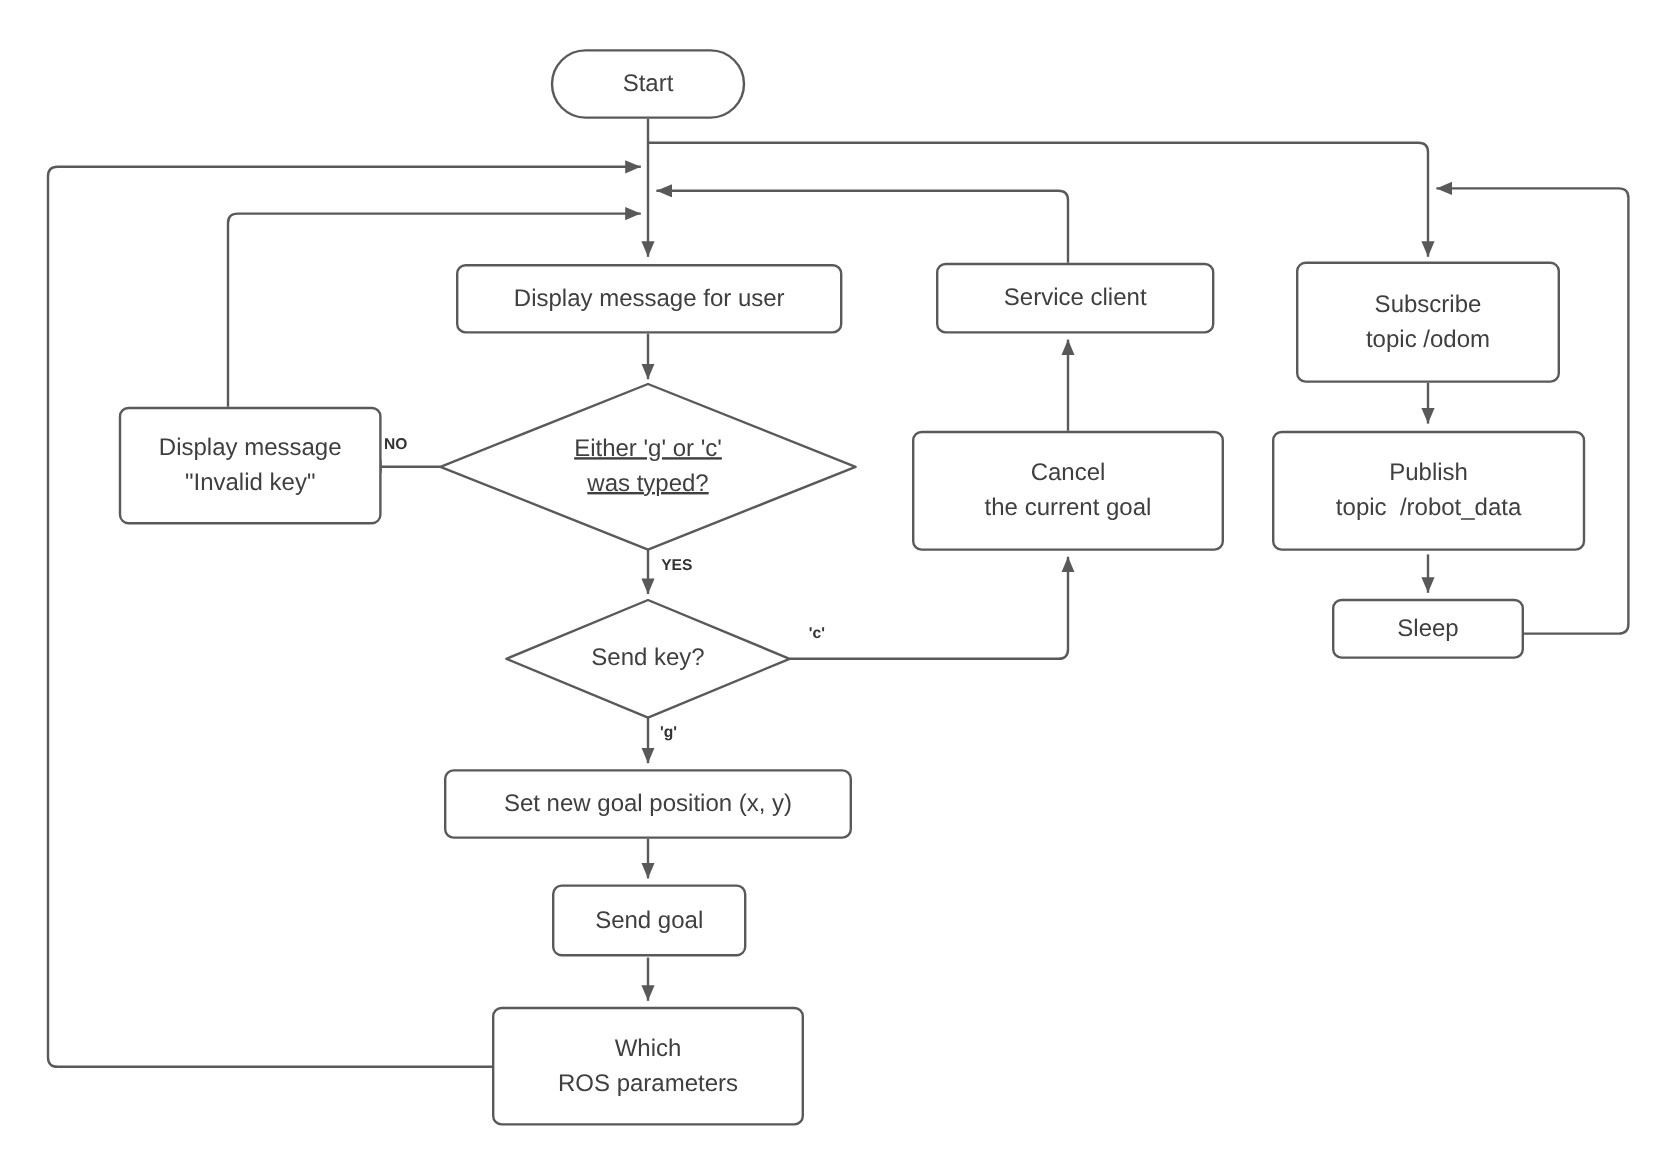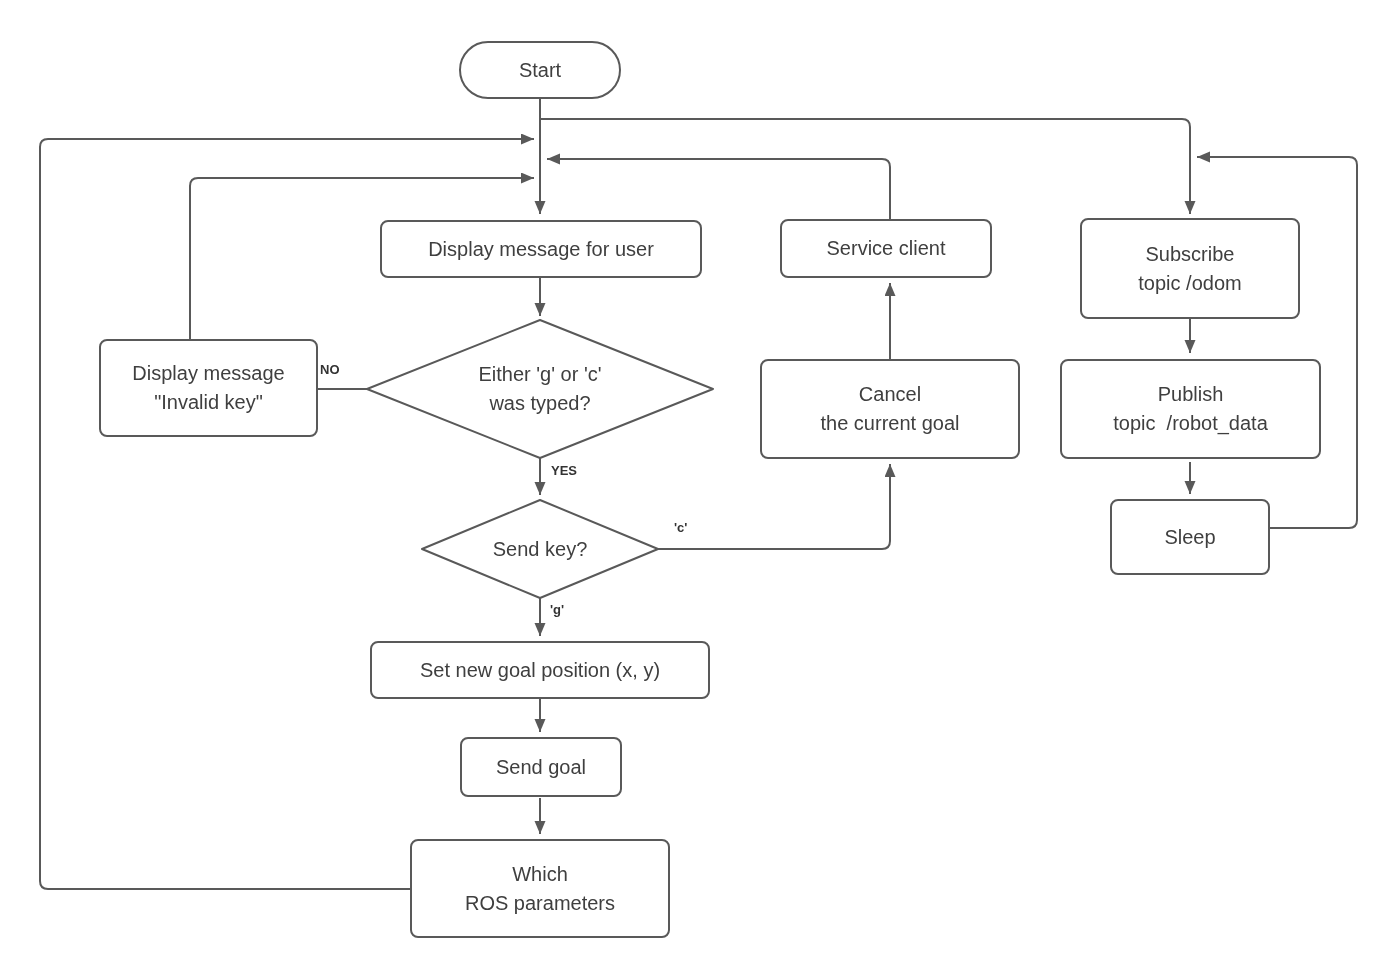--- a/index.html
+++ b/index.html
@@ -79,21 +79,21 @@
   </svg>
 
   <div class="node terminal" style="left:459px; top:41px; width:162px; height:58px;">
     <span>Start</span>
   </div>
 
   <div class="node" style="left:380px; top:220px; width:322px; height:58px;">
     <span>Display message for user</span>
   </div>
 
-  <div class="dlabel" style="left:540px; top:389px;">Either 'g' or 'c'
+  <div class="dlabel" style="left:540px; top:389px;text-decoration:underline;">Either 'g' or 'c'
 was typed?</div>
 
   <div class="node" style="left:99px; top:339px; width:219px; height:98px;">
     <span>Display message
 "Invalid key"</span>
   </div>
 
   <div class="dlabel" style="left:540px; top:549px;">Send key?</div>
 
   <div class="node" style="left:370px; top:641px; width:340px; height:58px;">
@@ -102,40 +102,40 @@
 
   <div class="node" style="left:460px; top:737px; width:162px; height:60px;">
     <span>Send goal</span>
   </div>
 
   <div class="node" style="left:410px; top:839px; width:260px; height:99px;">
     <span>Which
 ROS parameters</span>
   </div>
 
-  <div class="node" style="left:780px; top:219px; width:212px; height:59px;">
+  <div class="node" style="left:780px; top:219px; width:232px; height:59px;">
     <span>Service client</span>
   </div>
 
   <div class="node" style="left:760px; top:359px; width:260px; height:100px;">
     <span>Cancel
 the current goal</span>
   </div>
 
   <div class="node" style="left:1080px; top:218px; width:220px; height:101px;">
     <span>Subscribe
 topic /odom</span>
   </div>
 
   <div class="node" style="left:1060px; top:359px; width:261px; height:100px;">
     <span>Publish
 topic  /robot_data</span>
   </div>
 
-  <div class="node" style="left:1110px; top:499px; width:160px; height:76px;">
+  <div class="node" style="left:1110px; top:499px; width:160px; height:50px;">
     <span>Sleep</span>
   </div>
 
   <div class="elabel" style="left:320px; top:362px;">NO</div>
   <div class="elabel" style="left:551px; top:463px;">YES</div>
   <div class="elabel" style="left:674px; top:520px;">'c'</div>
   <div class="elabel" style="left:550px; top:602px;">'g'</div>
 
 </div>
 

